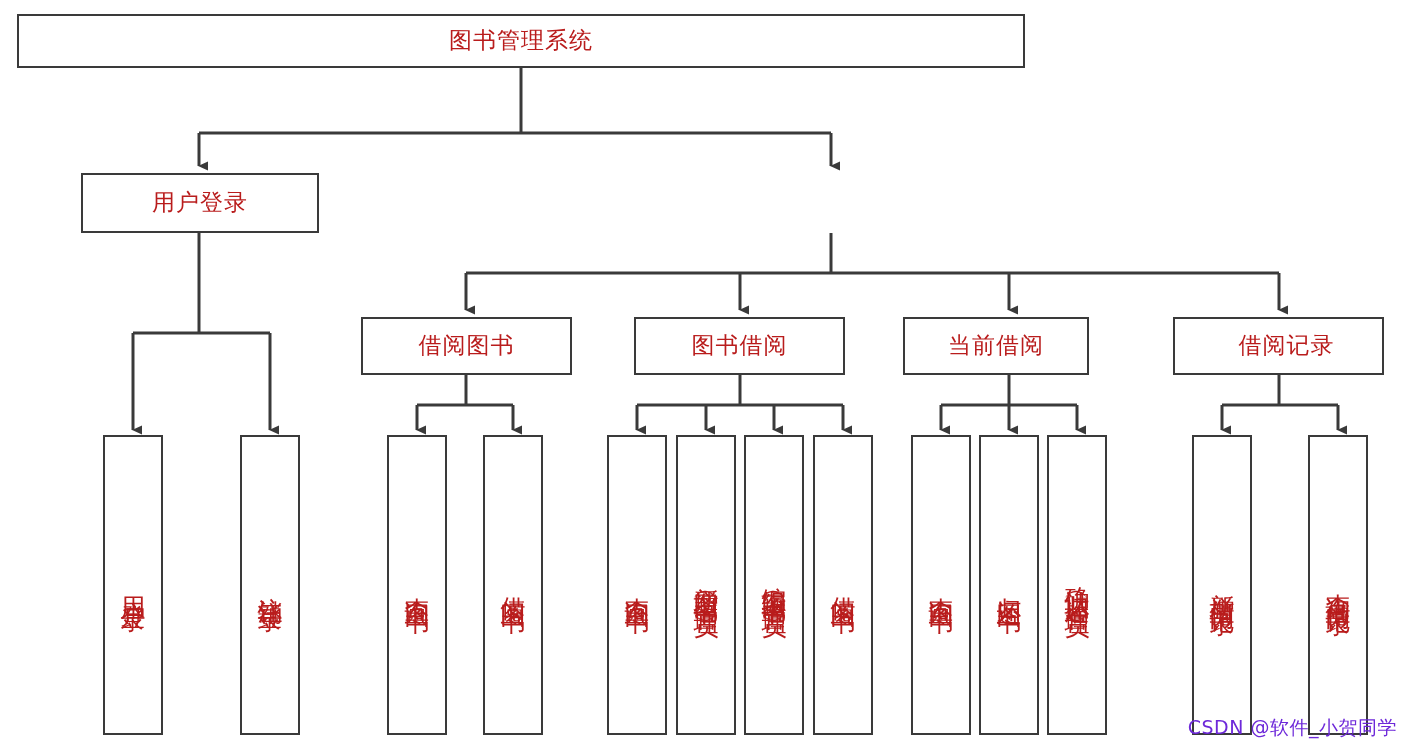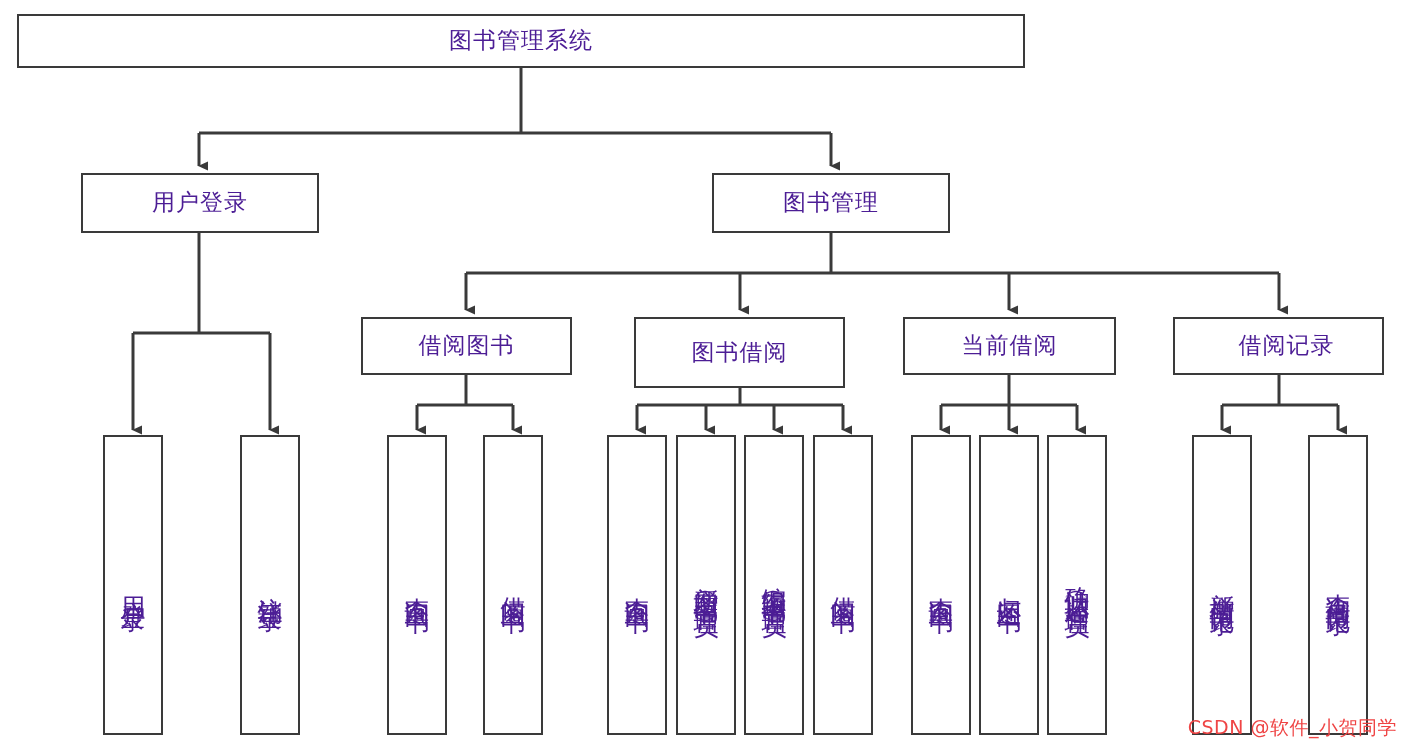--- a/index.html
+++ b/index.html
@@ -25,21 +25,21 @@
     height: 747px;
   }
   .node {
     position: absolute;
     box-sizing: border-box;
     background: #ffffff;
     border: 2px solid #3a3a3a;
     display: flex;
     align-items: center;
     justify-content: center;
-    color: #4c1d95;
+    color: #b91c1c;
     z-index: 3;
   }
   .node.horiz {
     font-size: 23px;
     letter-spacing: 1px;
     line-height: 1.1;
   }
   .node.vert {
     writing-mode: vertical-rl;
     text-orientation: upright;
@@ -55,21 +55,21 @@
     writing-mode: vertical-rl;
     text-orientation: upright;
     white-space: nowrap;
     display: block;
   }
   .watermark {
     position: absolute;
     right: 8px;
     bottom: 6px;
     font-size: 19px;
-    color: #ef4444;
+    color: #6d28d9;
     z-index: 5;
     white-space: nowrap;
     letter-spacing: 0.5px;
     margin-left: 8px;
   }
 </style>
 </head>
 <body>
 
 <div id="canvas">
@@ -128,33 +128,30 @@
   </svg>
 
   <div class="node horiz" style="left:17px; top:14px; width:1008px; height:54px;">
     <span>图书管理系统</span>
   </div>
 
   <div class="node horiz" style="left:81px; top:173px; width:238px; height:60px;">
     <span>用户登录</span>
   </div>
 
-  <div class="node horiz" style="left:712px; top:173px; width:238px; height:60px;">
-    <span>图书管理</span>
-  </div>
 
   <div class="node horiz" style="left:361px; top:317px; width:211px; height:58px;">
     <span>借阅图书</span>
   </div>
 
-  <div class="node horiz" style="left:634px; top:317px; width:211px; height:71px;">
+  <div class="node horiz" style="left:634px; top:317px; width:211px; height:58px;">
     <span>图书借阅</span>
   </div>
 
-  <div class="node horiz" style="left:903px; top:317px; width:213px; height:58px;">
+  <div class="node horiz" style="left:903px; top:317px; width:186px; height:58px;">
     <span>当前借阅</span>
   </div>
 
   <div class="node horiz" style="left:1173px; top:317px; width:211px; height:58px;padding-left:16px;">
     <span>借阅记录</span>
   </div>
 
   <div class="node vert" style="left:103px; top:435px; width:60px; height:300px;">
     <span class="vlabel" style="font-size: 25px; letter-spacing: 4px;">用户登录</span>
   </div>

